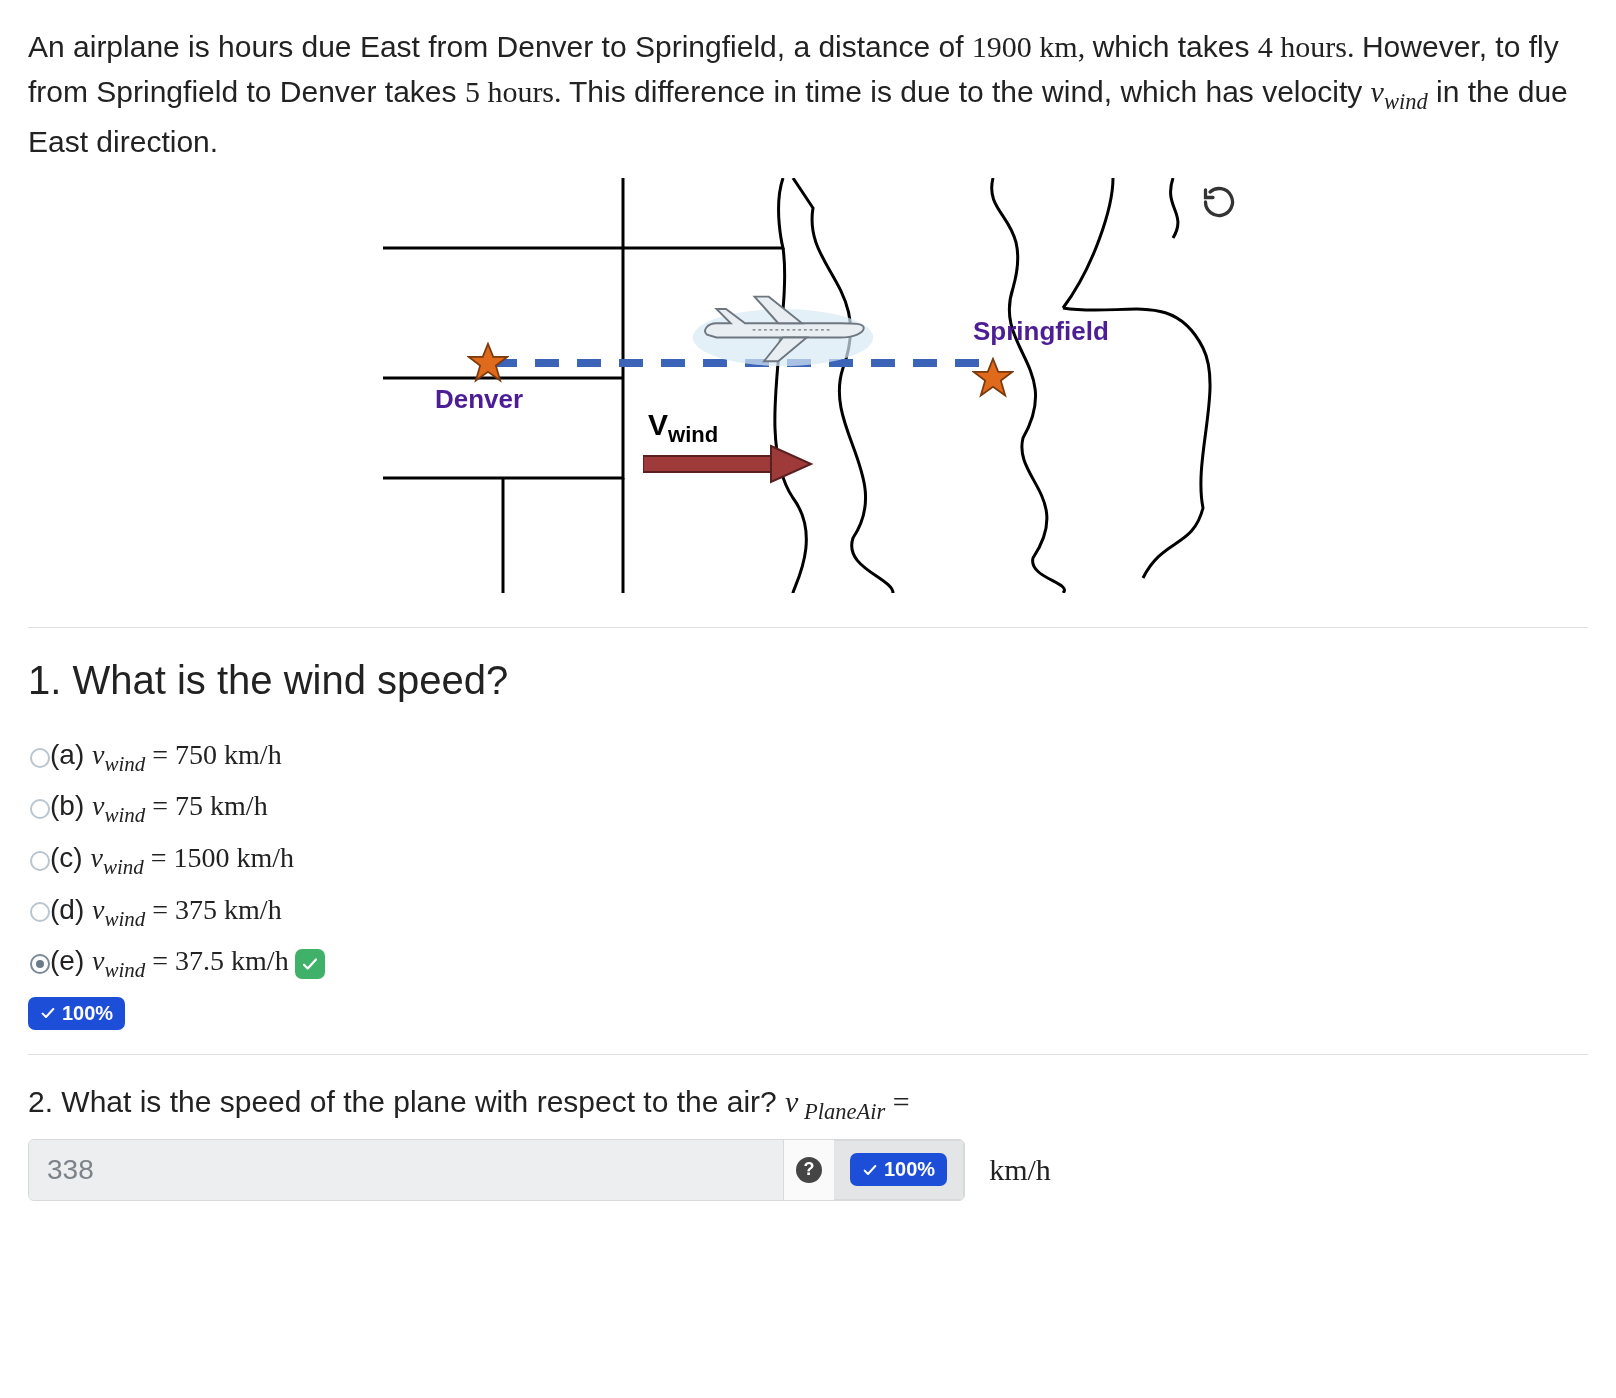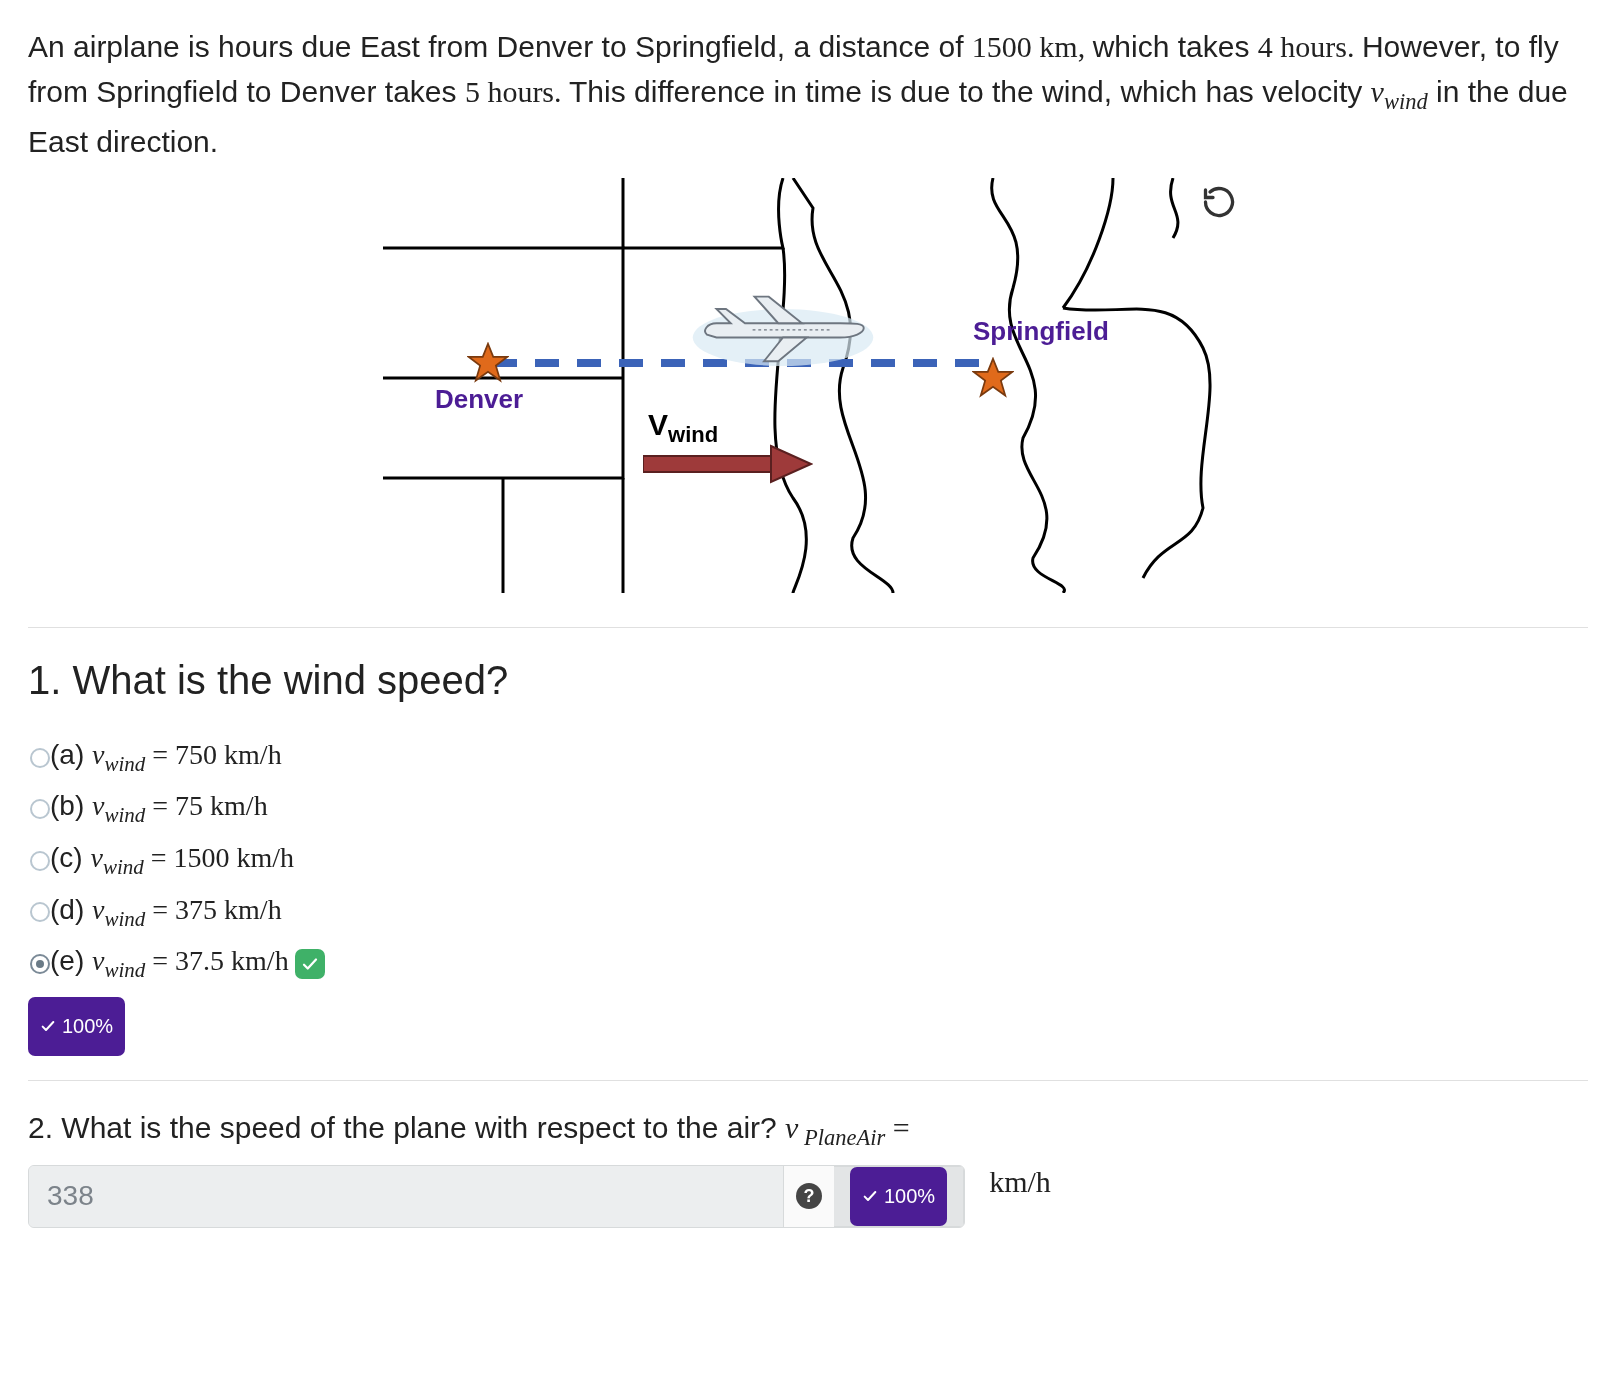--- a/index.html
+++ b/index.html
@@ -124,40 +124,40 @@
     background: #3fb168;
     color: #fff;
     margin-left: 6px;
   }
   .correct-chip svg { width: 18px; height: 18px; }
 
   .score-chip {
     display: inline-flex;
     align-items: center;
     gap: 6px;
-    background: #4c1d95;
+    background: #1d4ed8;
     color: #fff;
-    font-weight: 400;
+    font-weight: 700;
     font-size: 20px;
     border-radius: 7px;
-    padding: 18px 12px;
+    padding: 5px 12px;
     margin-top: 14px;
   }
   .score-chip svg { width: 16px; height: 16px; }
 
   .q2 {
     margin-top: 22px;
   }
   .q2-title {
     font-size: 30px;
     margin-bottom: 14px;
   }
   .answer-row {
     display: flex;
-    align-items: flex-start;
+    align-items: center;
     gap: 10px;
   }
   .answer-box {
     display: flex;
     align-items: stretch;
     background: #eceeef;
     border: 1px solid #d7dadb;
     border-radius: 6px;
     overflow: hidden;
   }
@@ -206,21 +206,21 @@
     font-family: "Times New Roman", Georgia, serif;
   }
 </style>
 </head>
 <body>
 
 <div class="page">
 
   <div class="problem-text">
     <span>An airplane is hours due East from Denver to Springfield, a distance of </span>
-    <span class="ser">1500 km, </span>
+    <span class="ser">1900 km, </span>
     <span>which takes </span>
     <span class="ser">4 hours. </span>
     <span>However, to fly from Springfield to Denver takes </span>
     <span class="ser">5 hours. </span>
     <span>This difference in time is due to the wind, which has velocity </span>
     <span class="ser"><i><span>v</span></i><span class="sub-it">wind</span></span>
     <span> in the due East direction.</span>
   </div>
 
   <div class="figure-wrap">

